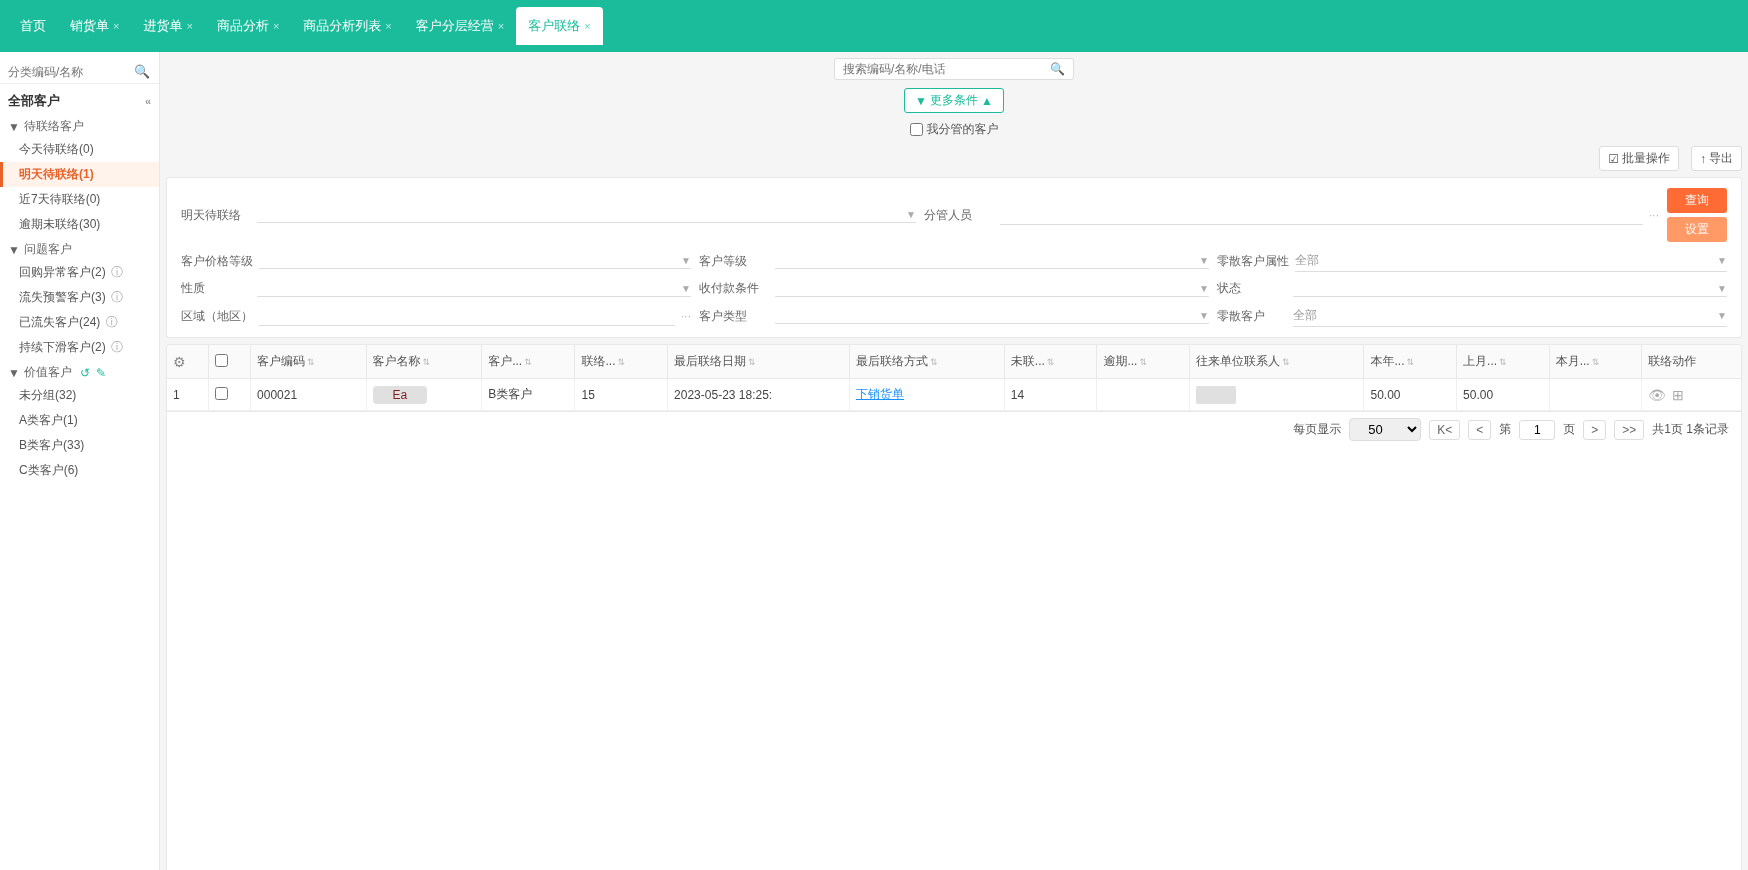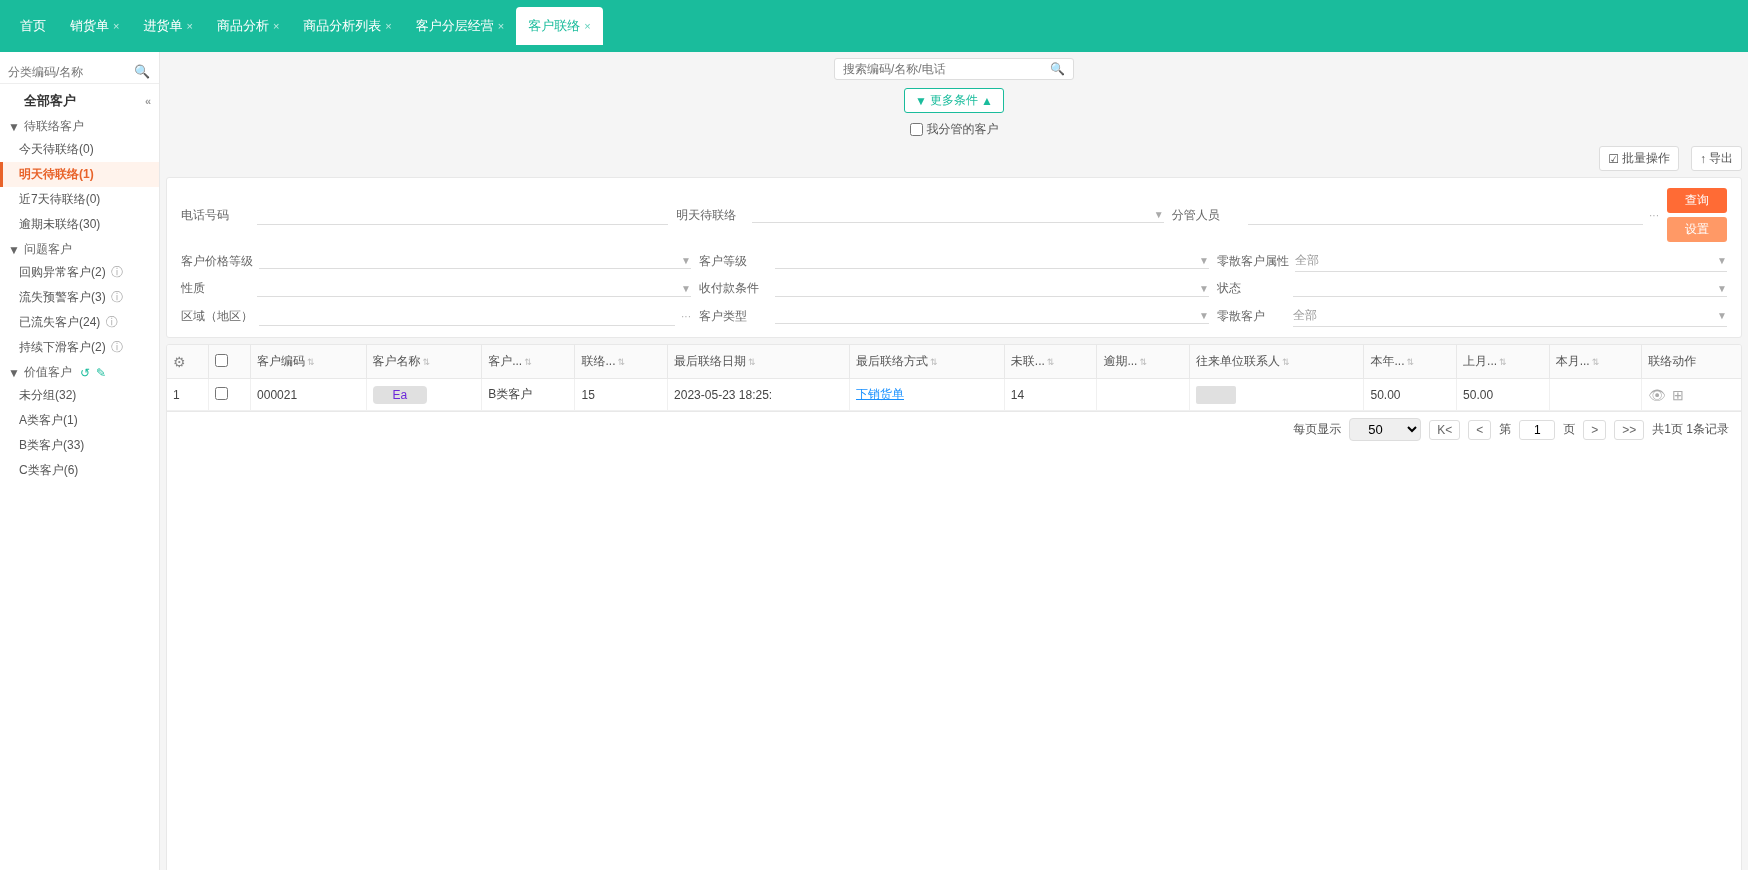--- a/index.html
+++ b/index.html
@@ -67,21 +67,20 @@
 
     .sidebar-section-title {
       display: flex;
       align-items: center;
       justify-content: space-between;
       padding: 4px 8px;
       font-weight: bold;
       font-size: 13px;
       color: #333;
       cursor: pointer;
-      margin-left: 16px;
     }
     .sidebar-section-title .collapse-icon { color: #999; font-size: 11px; }
 
     .sidebar-group-title {
       padding: 4px 8px 2px 8px;
       color: #666;
       font-size: 12px;
       display: flex;
       align-items: center;
       gap: 4px;
@@ -451,24 +450,20 @@
           <span>↑</span>
           <span>导出</span>
         </button>
       </div>
     </div>
 
     <div class="filter-panel">
 
       <div class="filter-row">
         <div class="filter-field">
-          <span class="filter-label">电话号码</span>
-          <input class="filter-input" type="text" style="">
-        </div>
-        <div class="filter-field">
           <span class="filter-label">明天待联络</span>
           <div class="filter-select">
             <span class="filter-select-text"></span>
             <span class="filter-select-arrow">▼</span>
           </div>
         </div>
         <div class="filter-field">
           <span class="filter-label">分管人员</span>
           <input class="filter-input" type="text" style="">
           <span class="filter-more">···</span>
@@ -636,21 +631,21 @@
           </tr>
         </thead>
         <tbody>
           <tr class="table-row">
             <td>1</td>
             <td>
               <input type="checkbox" style="">
             </td>
             <td>000021</td>
             <td>
-              <span style="background:#e0e0e0;color:#6d28d9;padding:2px 20px;border-radius:4px;">Ea</span>
+              <span style="background:#e0e0e0;color:#7f1d1d;padding:2px 20px;border-radius:4px;">Ea</span>
             </td>
             <td>B类客户</td>
             <td>15</td>
             <td>2023-05-23 18:25:</td>
             <td>
               <span class="link-text">下销货单</span>
             </td>
             <td>14</td>
             <td></td>
             <td>

